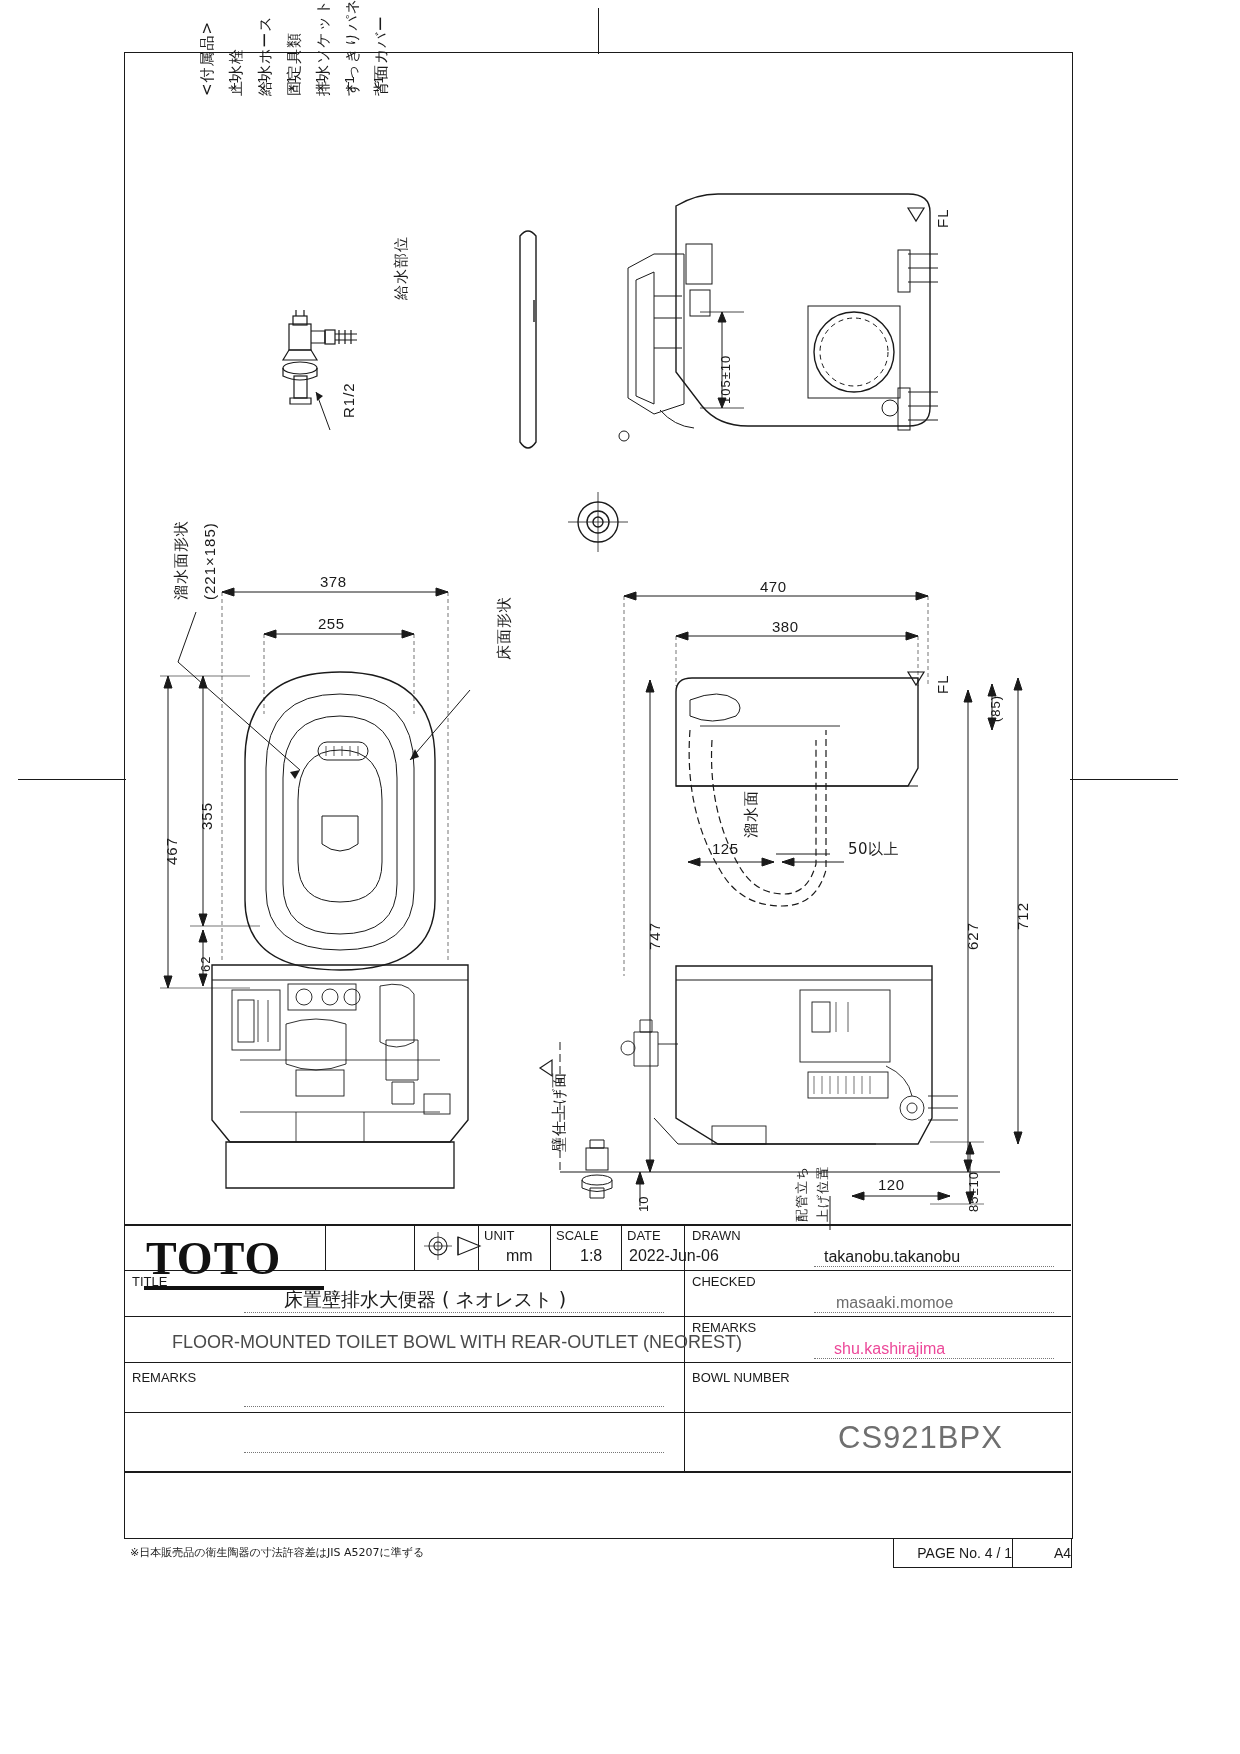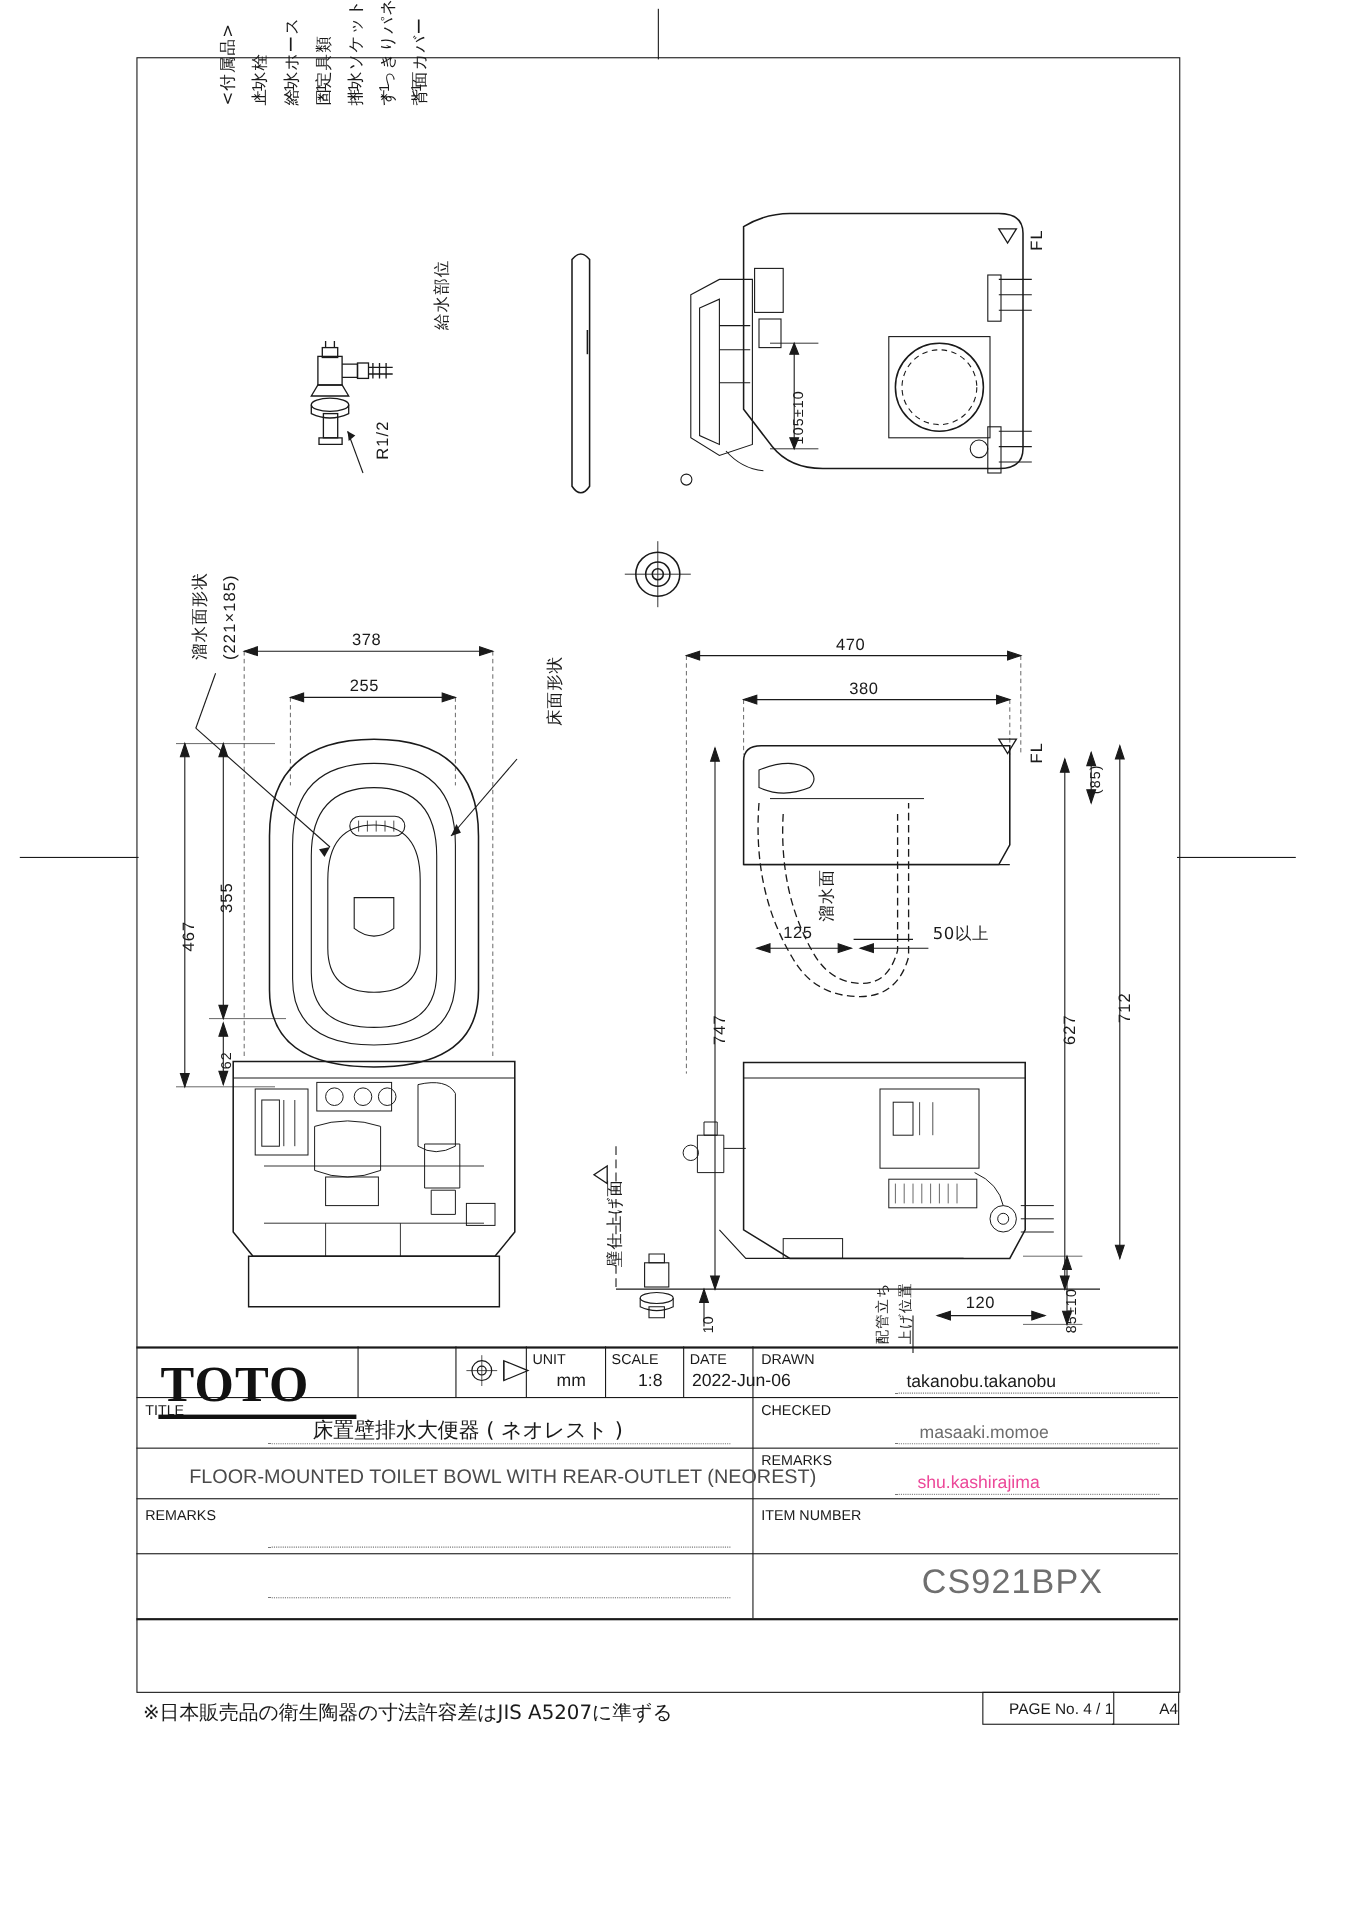--- a/index.html
+++ b/index.html
@@ -19,21 +19,21 @@
   .cjk{font-family:"DejaVu Sans",sans-serif;}
 
   
   .tb{position:absolute;left:124px;top:1224px;width:947px;height:247px;text-align:center;}
   .tb-line{position:absolute;background:#1a1a1a;}
   .label{font-size:13px;}
   .value{font-size:16px;}
   .toto{position:absolute;left:22px;top:8px;font-family:"Liberation Serif",serif;font-weight:bold;font-size:46px;letter-spacing:1px;color:#111;}
   .toto-ul{position:absolute;left:20px;top:62px;width:180px;height:4px;background:#111;}
   .item-no{position:absolute;font-size:31px;color:#6f6f6f;letter-spacing:1px;}
-  .footnote{position:absolute;font-size:18px;}
+  .footnote{position:absolute;font-size:11px;}
   .pagebox{position:absolute;border:1.4px solid #1a1a1a;font-size:14px;display:flex;align-items:center;justify-content:flex-end;}
   svg{position:absolute;left:0;top:0;overflow:visible;}
 </style>
 </head>
 <body>
 
 <div class="sheet">
 
   <div class="centermark cm-top"></div>
   <div class="centermark cm-left"></div>
@@ -365,21 +365,21 @@
 
     <div class="value" style="position:absolute;left:466px;top:23px;"></div>
     <div class="value" style="position:absolute;left:505px;top:23px;">2022-Jun-06</div>
 
     <div class="label" style="position:absolute;left:568px;top:4px;">DRAWN</div>
     <div class="value" style="position:absolute;left:700px;top:24px;">takanobu.takanobu</div>
     <div class="label" style="position:absolute;left:568px;top:50px;">CHECKED</div>
     <div class="value" style="position:absolute;left:712px;top:70px;color:#6d6d6d;">masaaki.momoe</div>
     <div class="label" style="position:absolute;left:568px;top:96px;">REMARKS</div>
     <div class="value" style="position:absolute;left:710px;top:116px;color:#ec4899;">shu.kashirajima</div>
-    <div class="label" style="position:absolute;left:568px;top:146px;">ITEM NUMBER</div>
+    <div class="label" style="position:absolute;left:568px;top:146px;">BOWL NUMBER</div>
     <div class="item-no" style="left:714px;top:196px;">CS921BPX</div>
 
     <div class="label" style="position:absolute;left:8px;top:50px;">TITLE</div>
     <div class="cjk" style="position:absolute;left:160px;top:63px;font-size:19px;">床置壁排水大便器 ( ネオレスト )</div>
     <div style="position:absolute;left:48px;top:108px;font-size:18px;color:#4a4a4a;">FLOOR-MOUNTED TOILET BOWL WITH REAR-OUTLET (NEOREST)</div>
     <div class="label" style="position:absolute;left:8px;top:146px;">REMARKS</div>
     <div style="position:absolute;left:150px;top:166px;font-size:15px;"></div>
     <div class="dot-h" style="left:120px;top:88px;width:420px;"></div>
     <div class="dot-h" style="left:120px;top:182px;width:420px;"></div>
     <div class="dot-h" style="left:690px;top:42px;width:240px;"></div>

